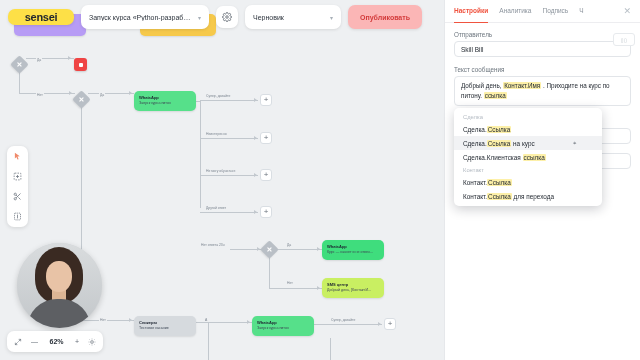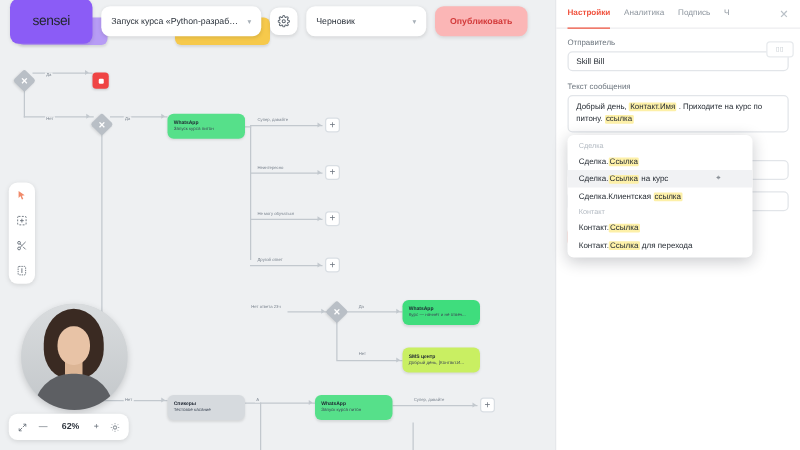--- a/index.html
+++ b/index.html
@@ -66,23 +66,23 @@
   }
 
   
   .topbar {
     position: absolute; left: 0; top: 0; width: 444px; height: 34px;
     display: flex; align-items: center; gap: 7px; padding: 0 8px; z-index: 20;
     pointer-events: none;
   }
   .topbar > * { pointer-events: auto; }
   .logo {
-    background: #8b5cf6; border-radius: 7px; height: 36px; min-width: 66px;
+    background: #fde047; border-radius: 7px; height: 16px; min-width: 66px;
     display: flex; align-items: center; justify-content: center;
-    font-size: 11px; font-weight: normal; color: #22272e; letter-spacing: -.3px;
+    font-size: 11px; font-weight: bold; color: #22272e; letter-spacing: -.3px;
     box-shadow: 0 1px 3px rgba(0,0,0,.10);
   }
   .selbox {
     background: #fff; border-radius: 7px; height: 24px;
     display: flex; align-items: center; padding: 0 8px; gap: 6px;
     font-size: 7px; color: #2c333c; box-shadow: 0 1px 3px rgba(0,0,0,.10);
   }
   .selbox .txt { white-space: nowrap; overflow: hidden; text-overflow: ellipsis; }
   .w-title { width: 128px; }
   .w-status { width: 96px; }

